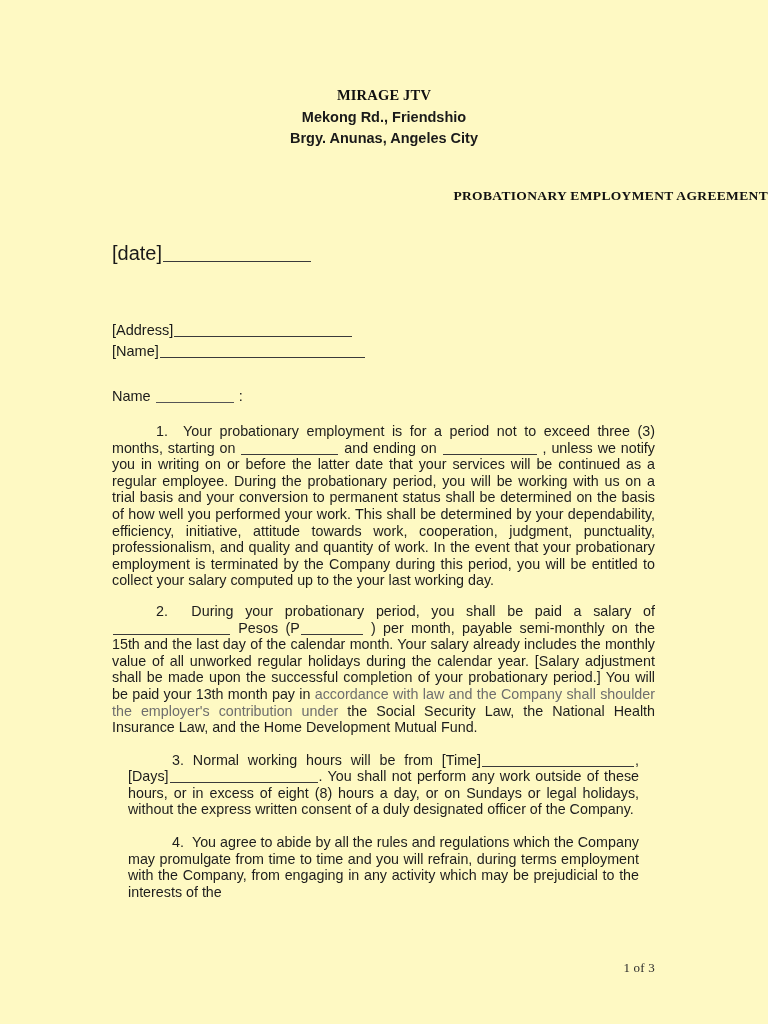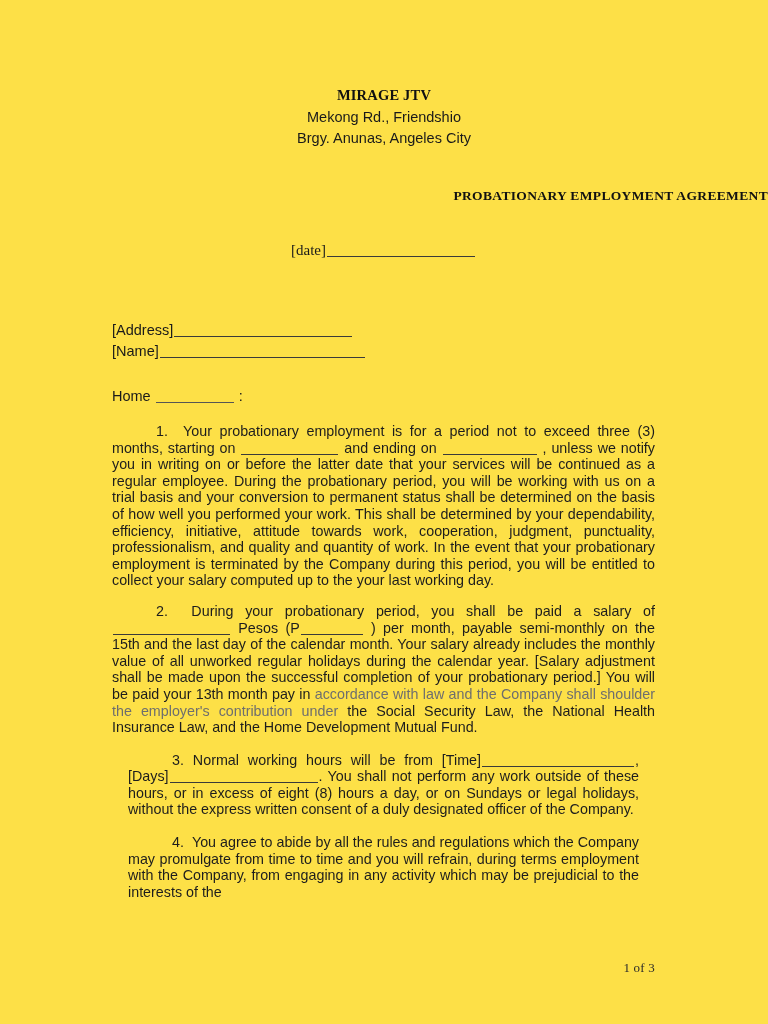--- a/index.html
+++ b/index.html
@@ -13,21 +13,21 @@
     position: relative;
     overflow: hidden;
     font-family: "Liberation Sans", sans-serif;
     color: #1a1a1a;
     -webkit-font-smoothing: antialiased;
   }
 
   .page {
     position: absolute;
     inset: 0;
-    background: #fde047;
+    background: #fef9c3;
   }
 
   
   .letterhead {
     position: absolute;
     left: 0;
     right: 0;
     top: 88px;
     text-align: center;
   }
@@ -39,46 +39,45 @@
     color: #111;
     line-height: 1.05;
   }
   .company-addr {
     font-family: "Liberation Sans", sans-serif;
     font-size: 14.5px;
     color: #1a1a1a;
     line-height: 1.42;
     margin-top: 4px;
   }
-  .company-addr div { line-height: 1.42; }
+  .company-addr div { line-height: 1.42; font-weight: bold; }
 
   .doc-title {
     position: absolute;
     left: 0;
     right: 0;
     top: 188px;
     text-align: right;
     font-family: "Liberation Serif", serif;
     font-weight: bold;
     font-size: 13.5px;
     letter-spacing: 0.35px;
     color: #111;
   }
 
   
   .date-row {
     position: absolute;
     left: 112px;
     right: 113px;
     top: 241px;
-    text-align: center;
-    font-size: 15px;
+    text-align: left;
+    font-size: 20px;
     line-height: 1.25;
     white-space: nowrap;
-    font-family: Liberation Serif, serif;
   }
   .date-row .lbl { color: #1a1a1a; }
 
   
   .addressee {
     position: absolute;
     left: 112px;
     top: 320px;
     font-size: 14.5px;
     line-height: 1.47;
@@ -166,21 +165,21 @@
   <div class="date-row">
     <span class="lbl">[date]</span><span class="blank w-date"></span>
   </div>
 
   <div class="addressee">
     <div><span>[Address]</span><span class="blank w-addr"></span></div>
     <div><span>[Name]</span><span class="blank w-name"></span></div>
   </div>
 
   <div class="salutation">
-    <span>Home</span>
+    <span>Name</span>
     <span class="blank w-dear"></span>
     <span>:</span>
   </div>
 
   <div class="body-copy">
 
 
     <p class="para indent"><span>1.</span>&nbsp;&nbsp;<span>Your probationary employment is for a period not to exceed three (3) months, starting on</span> <span class="blank w-start"></span> <span>and ending on</span> <span class="blank w-end"></span> <span>, unless we notify you in writing on or before the latter date that your services will be continued as a regular employee. During the probationary period, you will be working with us on a trial basis and your conversion to permanent status shall be determined on the basis of how well you performed your work. This shall be determined by your dependability, efficiency, initiative, attitude towards work, cooperation, judgment, punctuality, professionalism, and quality and quantity of work. In the event that your probationary employment is terminated by the Company during this period, you will be entitled to collect your salary computed up to the your last working day.</span></p>
 
     <p class="para indent"><span>2.</span>&nbsp;&nbsp;<span>During your probationary period, you shall be paid a salary of</span> <span class="blank w-salary"></span> <span>Pesos (P</span><span class="blank w-peso"></span> <span>) per month, payable semi-monthly on the 15th and the last day of the calendar month. Your salary already includes the monthly value of all unworked regular holidays during the calendar year. [Salary adjustment shall be made upon the successful completion of your probationary period.] You will be paid your 13th month pay in</span> <span class="faded">accordance with law and the Company shall shoulder the employer's contribution under</span> <span>the Social Security Law, the National Health Insurance Law, and the Home Development Mutual Fund.</span></p>

